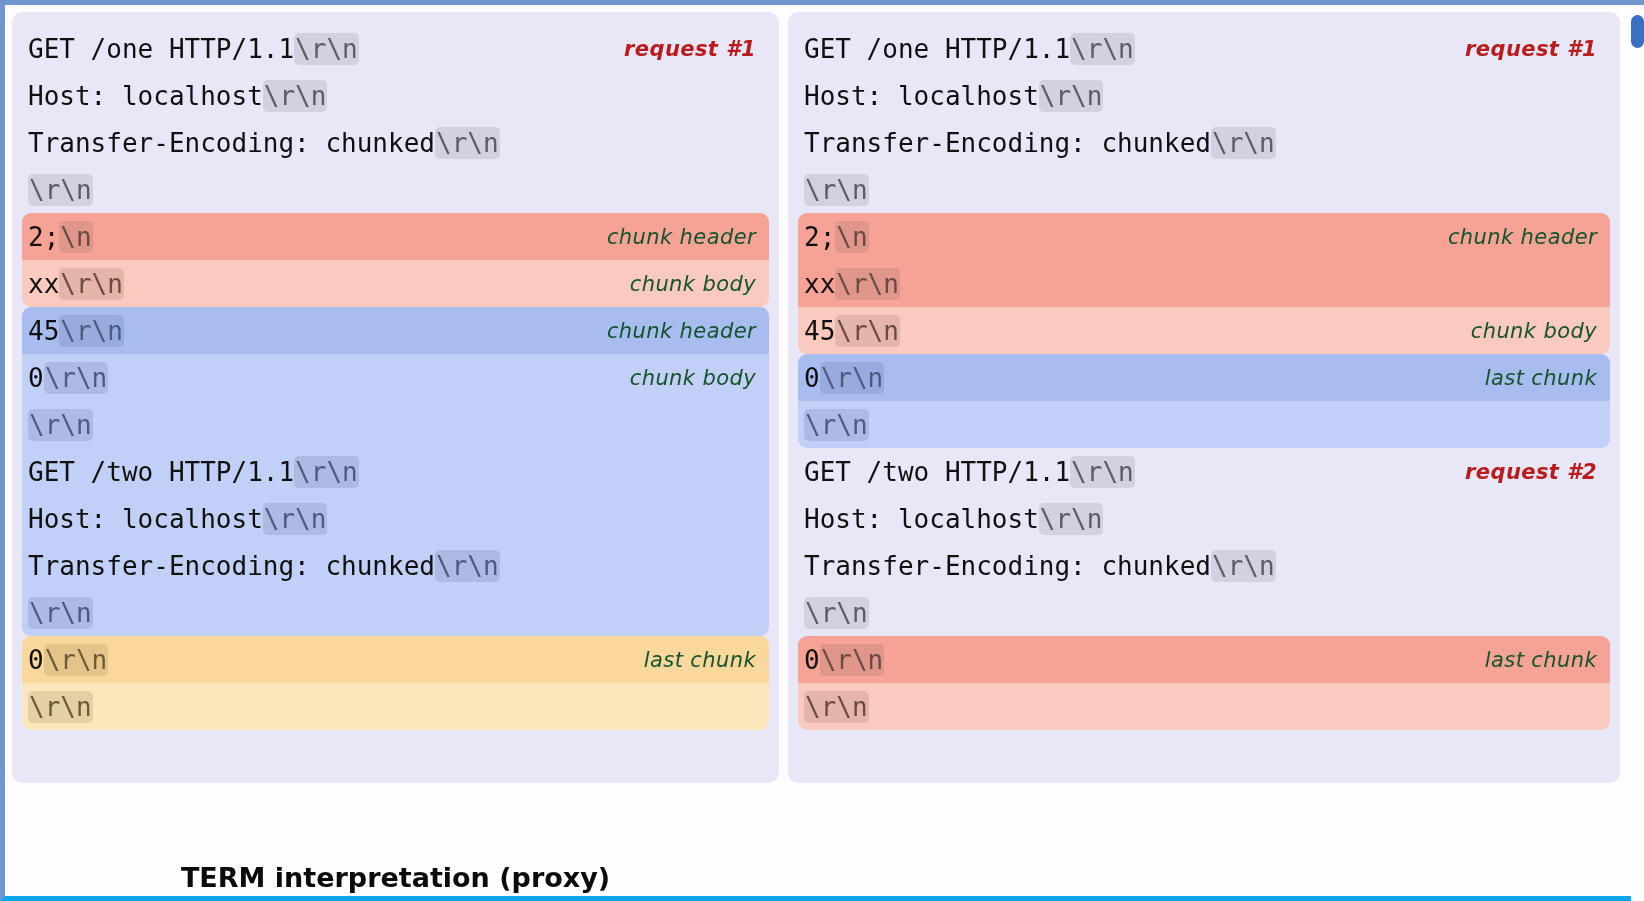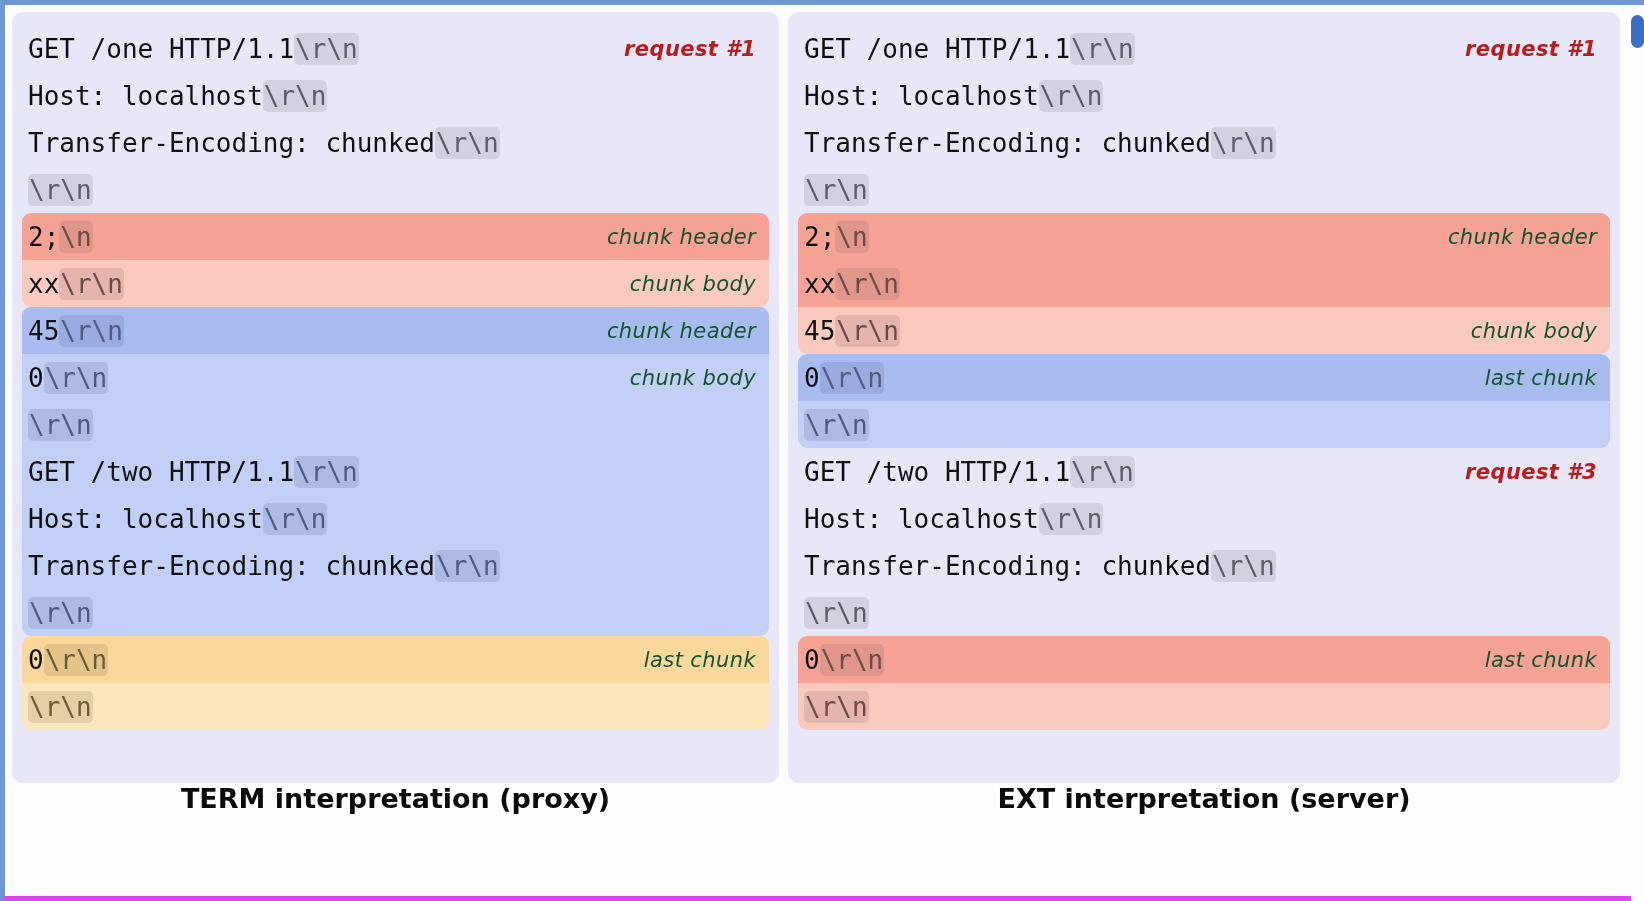--- a/index.html
+++ b/index.html
@@ -15,21 +15,21 @@
     background: #fdfdfe;
     font-family: "DejaVu Sans", "Liberation Sans", sans-serif;
     position: relative;
   }
 
   
   #viewport {
     position: absolute;
     inset: 0;
     border-top: 5px solid #6f96d1;
-    border-bottom: 5px solid #d946ef;
+    border-bottom: 5px solid #0ea5e9;
     border-left: 5px solid #6f96d1;
     background: #fdfdfe;
   }
 
   #scrollbar-track {
     position: absolute;
     top: 5px;
     right: 0;
     width: 13px;
     height: 891px;
@@ -127,21 +127,21 @@
   .red-light  .esc { background: rgba(150,110,105,0.22); color: #6b4b46; }
   .blue-dark  .esc,
   .blue-light .esc { background: rgba(100,115,165,0.22); color: #4e5a80; }
   .yellow-dark  .esc,
   .yellow-light .esc { background: rgba(150,130,85,0.22); color: #6b5c38; }
 
   #captions {
     display: flex;
     gap: 9px;
     padding-left: 7px;
-    align-items: flex-start;
+    align-items: flex-end;
     height: 110px;
   }
   .caption {
     text-align: center;
     font-family: "DejaVu Sans", "Liberation Sans", sans-serif;
     font-weight: bold;
     font-size: 27px;
     color: #0b0b0b;
   }
   .caption-left  { width: 767px; }
@@ -190,35 +190,34 @@
           <div class="block">
             <div class="row red-dark"><span class="text">2;</span><span class="esc">\n</span><span class="tag">chunk header</span></div>
             <div class="row red-dark"><span class="text">xx</span><span class="esc">\r\n</span></div>
             <div class="row red-light"><span class="text">45</span><span class="esc">\r\n</span><span class="tag">chunk body</span></div>
           </div>
           <div class="block">
             <div class="row blue-dark"><span class="text">0</span><span class="esc">\r\n</span><span class="tag">last chunk</span></div>
             <div class="row blue-light"><span class="text"></span><span class="esc">\r\n</span></div>
           </div>
           <div class="block">
-            <div class="row plain"><span class="text">GET /two HTTP/1.1</span><span class="esc">\r\n</span><span class="tag bold">request #3</span></div>
+            <div class="row plain"><span class="text">GET /two HTTP/1.1</span><span class="esc">\r\n</span><span class="tag bold">request #2</span></div>
             <div class="row plain"><span class="text">Host: localhost</span><span class="esc">\r\n</span></div>
             <div class="row plain"><span class="text">Transfer-Encoding: chunked</span><span class="esc">\r\n</span></div>
             <div class="row plain"><span class="text"></span><span class="esc">\r\n</span></div>
           </div>
           <div class="block">
             <div class="row red-dark"><span class="text">0</span><span class="esc">\r\n</span><span class="tag">last chunk</span></div>
             <div class="row red-light"><span class="text"></span><span class="esc">\r\n</span></div>
           </div>
         </div>
     </div>
 
     <div id="captions">
       <div class="caption caption-left">TERM interpretation (proxy)</div>
-      <div class="caption caption-right">EXT interpretation (server)</div>
     </div>
 
   </div>
 
   <div id="scrollbar-track">
     <div id="scrollbar-thumb"></div>
   </div>
 
 </div>
 

